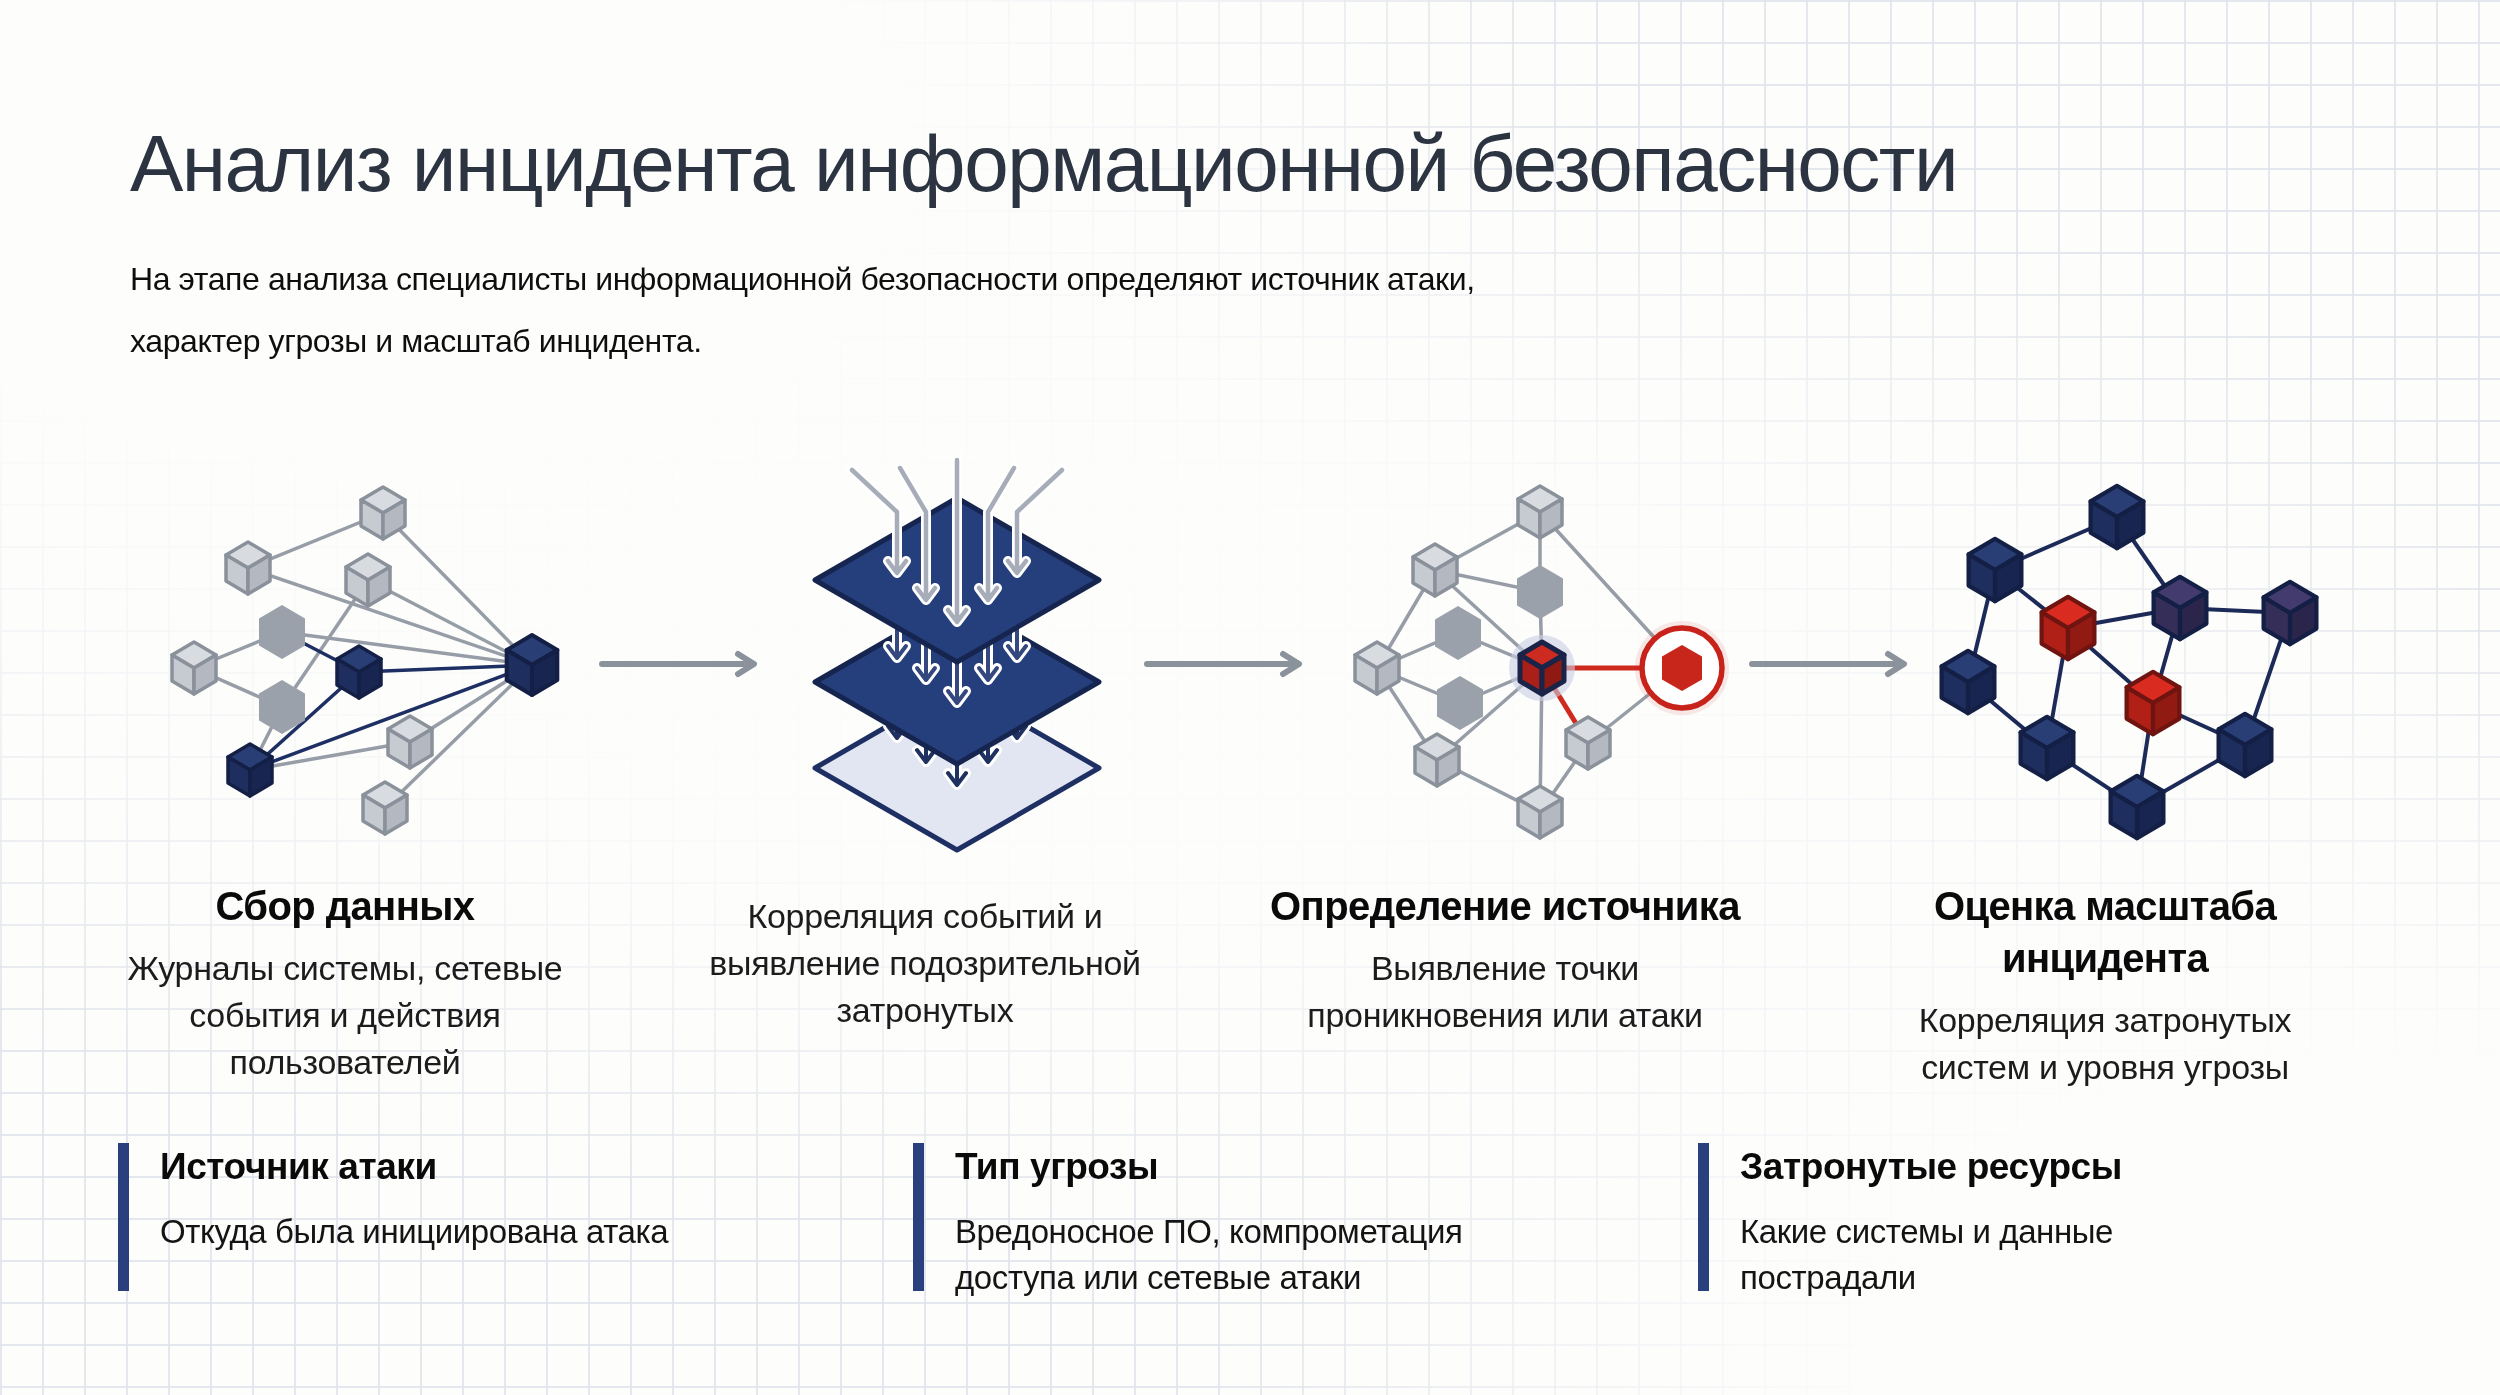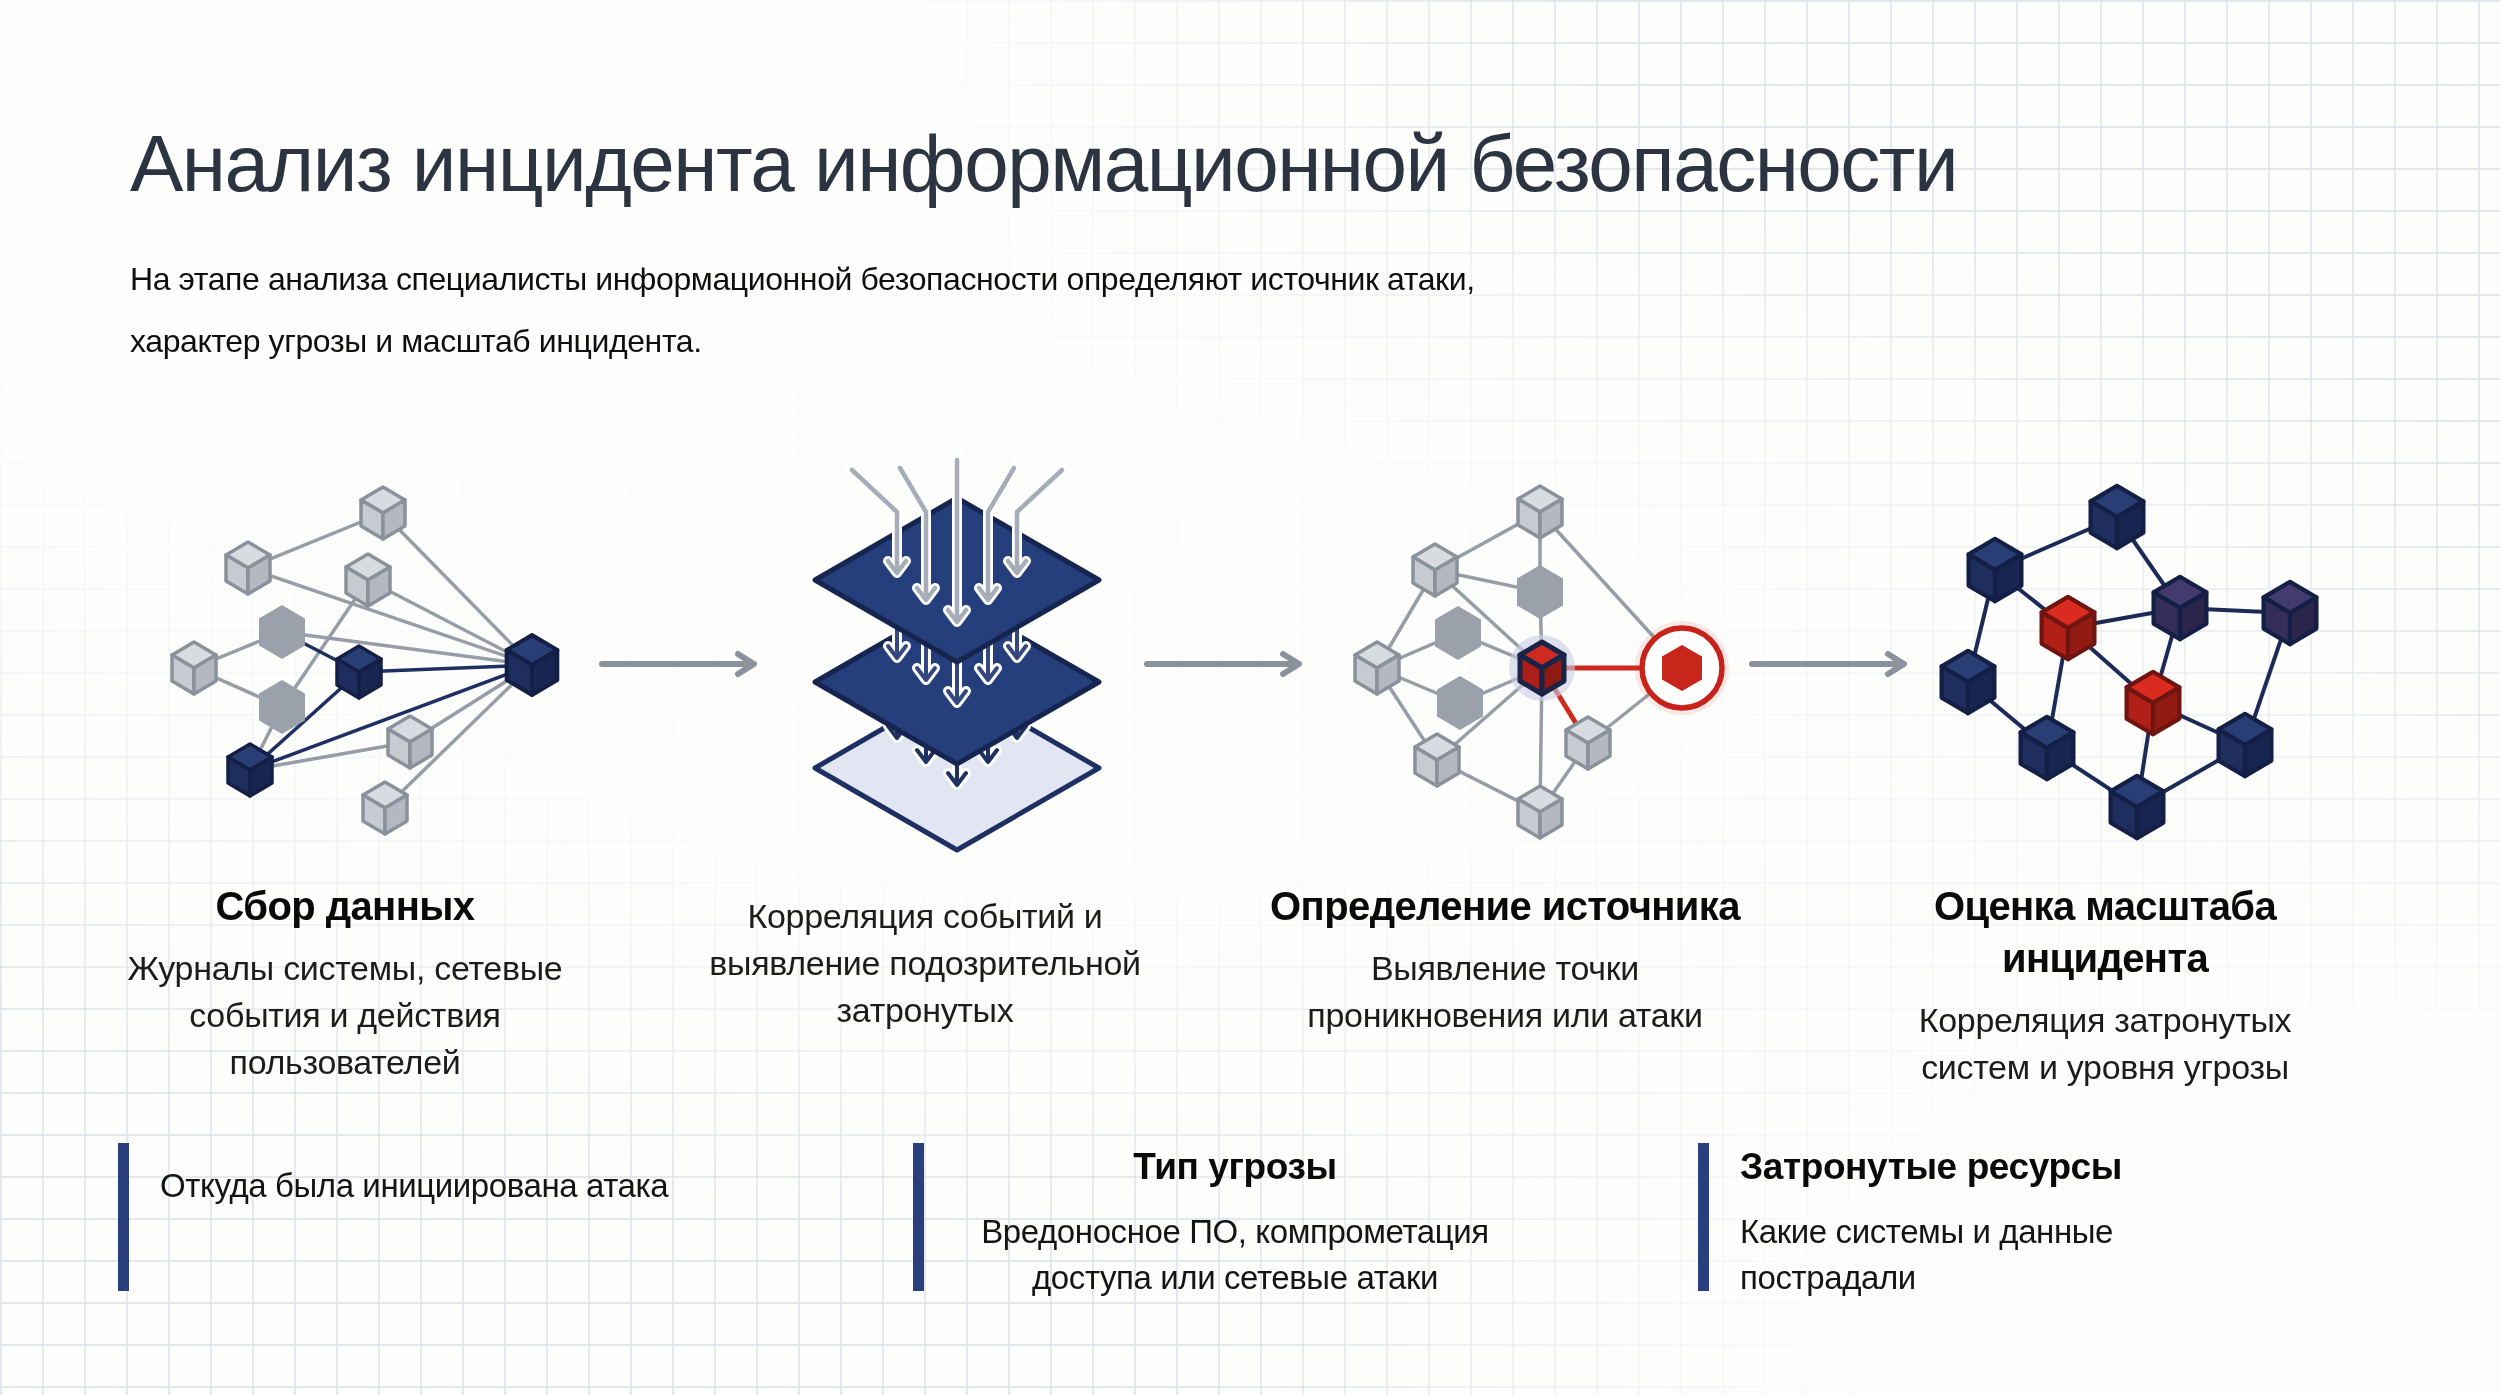--- a/index.html
+++ b/index.html
@@ -312,23 +312,24 @@
     <div class="stage-text s3" style="left:1255px; top:880px; width:500px;">
       <div class="stage-title">Определение источника</div>
       <div class="stage-desc">Выявление точки проникновения или атаки</div>
     </div>
     <div class="stage-text s4" style="left:1855px; top:880px; width:500px;">
       <div class="stage-title">Оценка масштаба инцидента</div>
       <div class="stage-desc">Корреляция затронутых систем и уровня угрозы</div>
     </div>
 
     <div class="callout c1" style="left:118px; top:1143px;">
+      <div class="callout-title">Источник атаки</div>
       <div class="callout-desc">Откуда была инициирована атака</div>
     </div>
-    <div class="callout c2" style="left:913px; top:1143px;text-align:center;">
+    <div class="callout c2" style="left:913px; top:1143px;">
       <div class="callout-title">Тип угрозы</div>
       <div class="callout-desc">Вредоносное ПО, компрометация доступа или сетевые атаки</div>
     </div>
     <div class="callout c3" style="left:1698px; top:1143px;">
       <div class="callout-title">Затронутые ресурсы</div>
       <div class="callout-desc">Какие системы и данные пострадали</div>
     </div>
   </div>
 </div>
 

